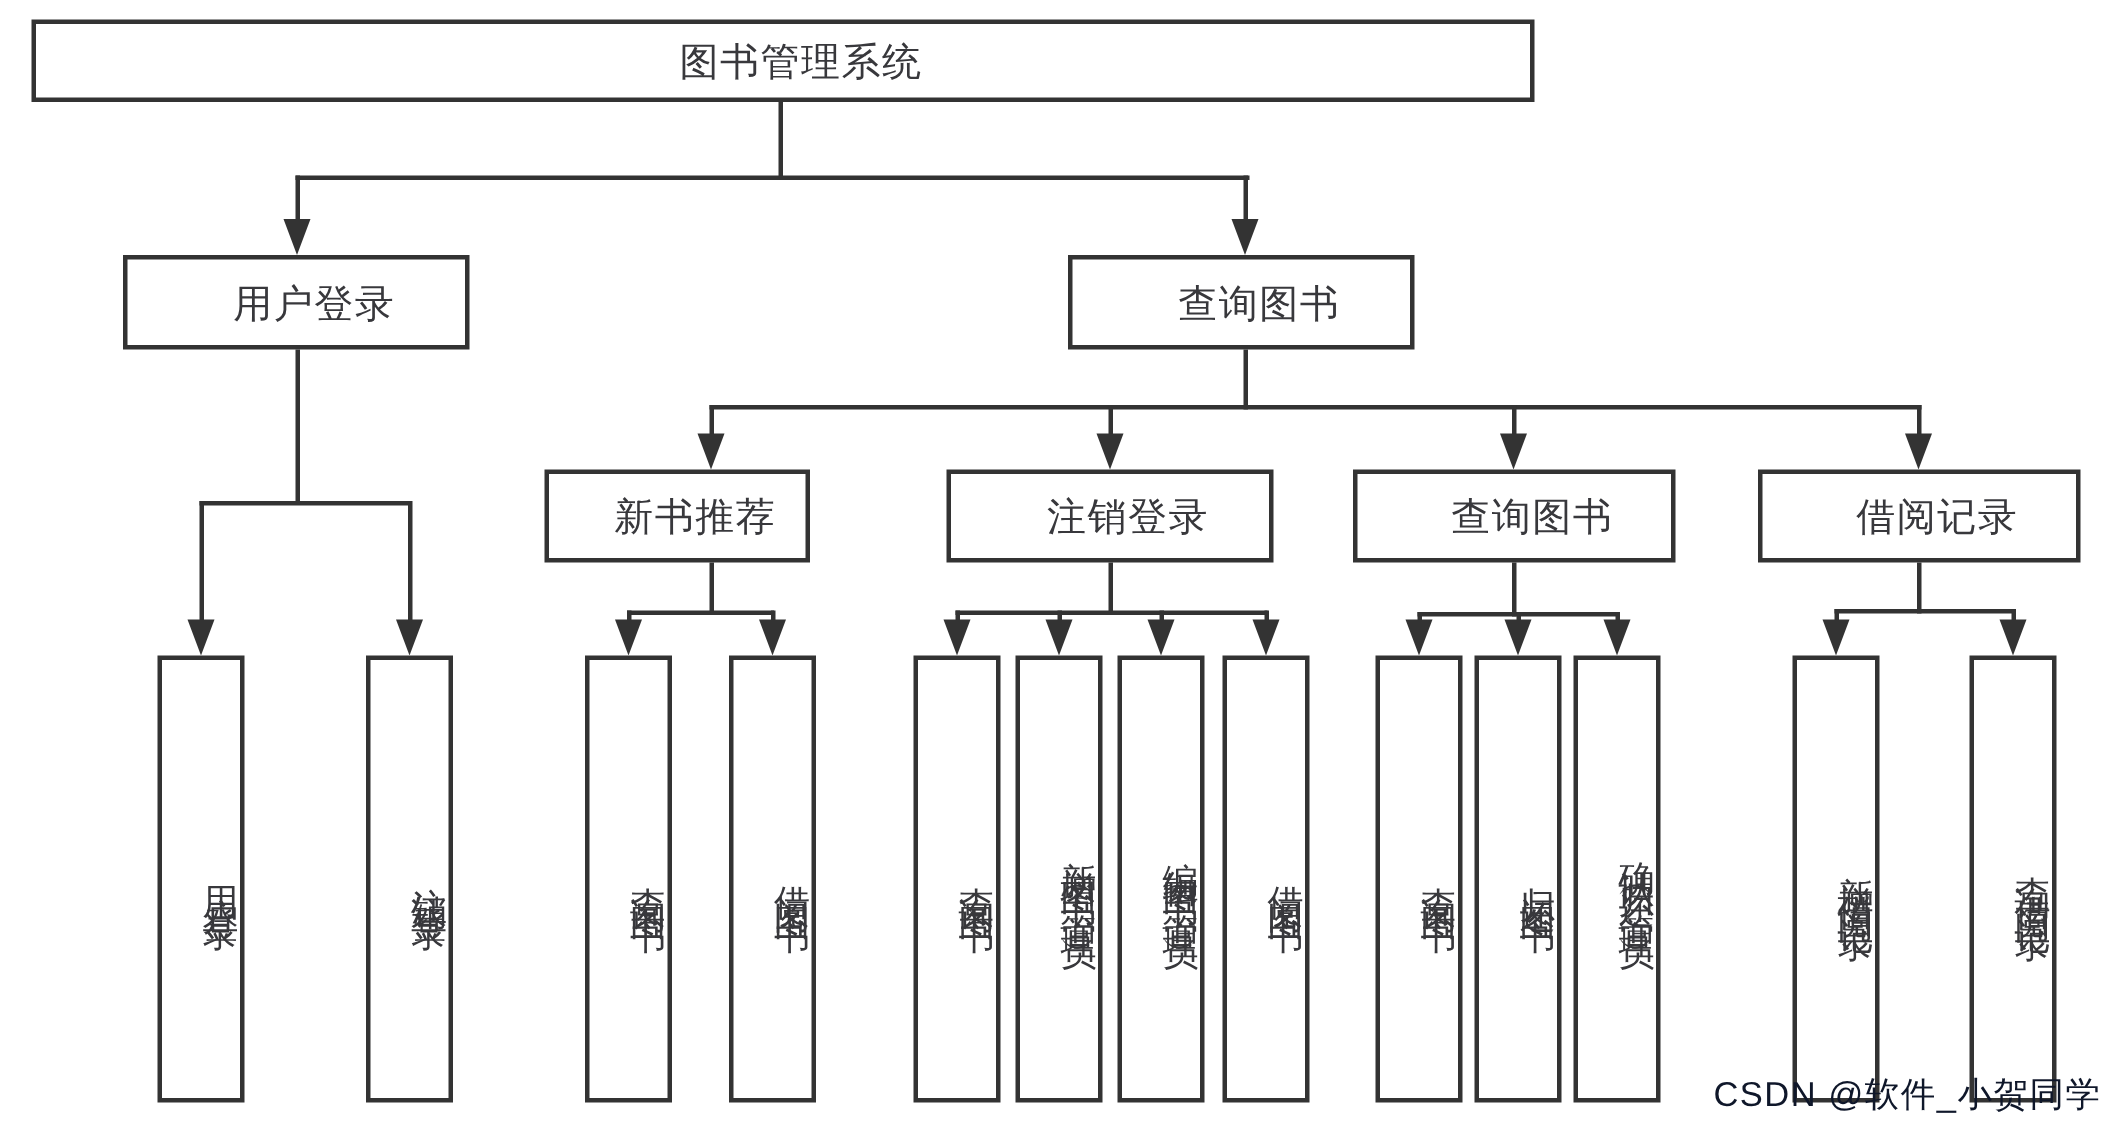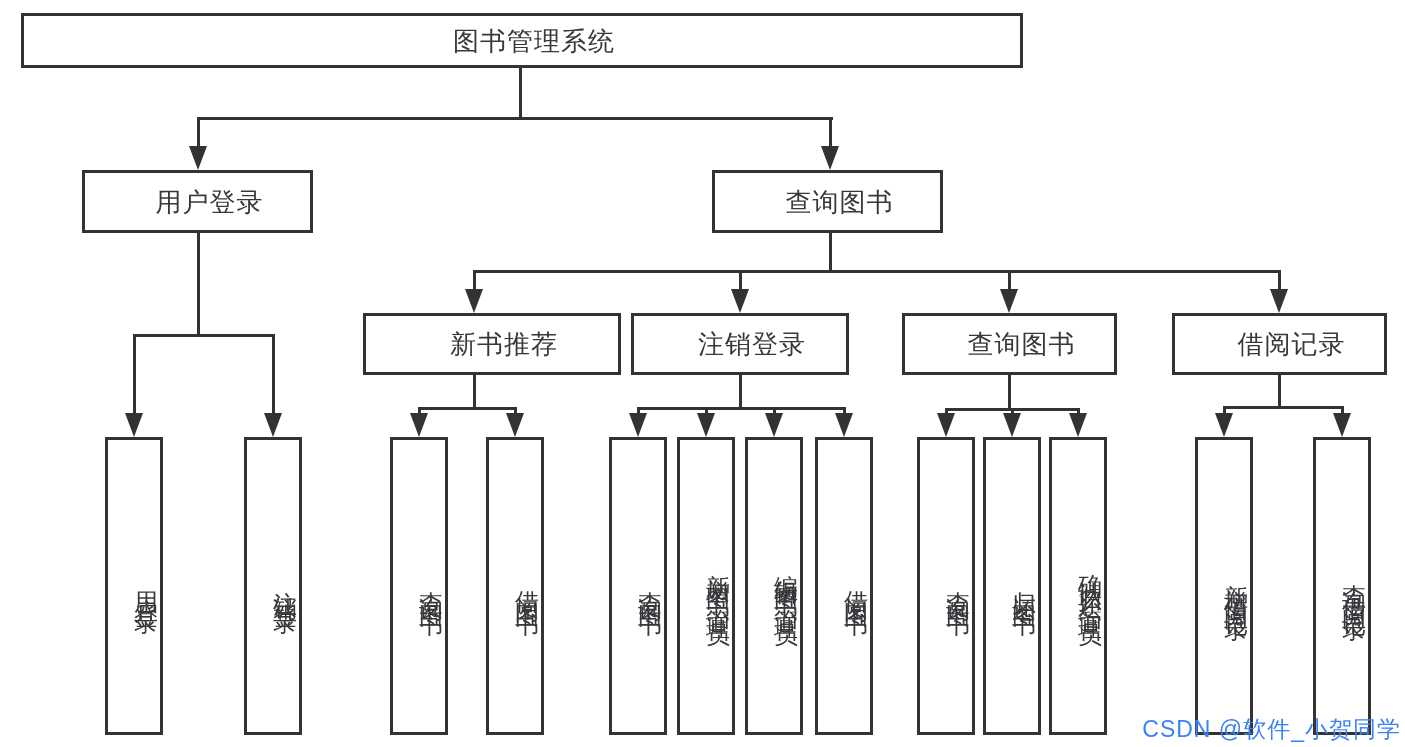--- a/index.html
+++ b/index.html
@@ -44,21 +44,21 @@
     border-left: 9px solid transparent;
     border-right: 9px solid transparent;
     border-top: 24px solid #333333;
   }
   .watermark {
     position: absolute;
     top: 714px;
     right: 4px;
     font-size: 23px;
     letter-spacing: 1px;
-    color: #3b82f6;
+    color: #0f172a;
     white-space: nowrap;
   }
 </style>
 </head>
 <body>
 
 <div class="canvas">
 
   <div class="box h" style="left:21px; top:13px; width:1002px; height:55px;">
     <span>图书管理系统</span>
@@ -89,21 +89,21 @@
   <div class="hline" style="left:473px; top:270px; width:808px;"></div>
   <div class="vline" style="left:473px; top:270px; height:22px;"></div>
   <div class="arrow" style="left:465px; top:289px;"></div>
   <div class="vline" style="left:739px; top:270px; height:22px;"></div>
   <div class="arrow" style="left:731px; top:289px;"></div>
   <div class="vline" style="left:1008px; top:270px; height:22px;"></div>
   <div class="arrow" style="left:1000px; top:289px;"></div>
   <div class="vline" style="left:1278px; top:270px; height:22px;"></div>
   <div class="arrow" style="left:1270px; top:289px;"></div>
 
-  <div class="box h" style="left:363px; top:313px; width:258px; height:62px;">
+  <div class="box h" style="left:363px; top:313px; width:177px; height:62px;">
     <span>新书推荐</span>
   </div>
   <div class="box h" style="left:631px; top:313px; width:218px; height:62px;">
     <span>注销登录</span>
   </div>
   <div class="box h" style="left:902px; top:313px; width:215px; height:62px;">
     <span>查询图书</span>
   </div>
   <div class="box h" style="left:1172px; top:313px; width:215px; height:62px;text-align:center;">
     <span>借阅记录</span>

